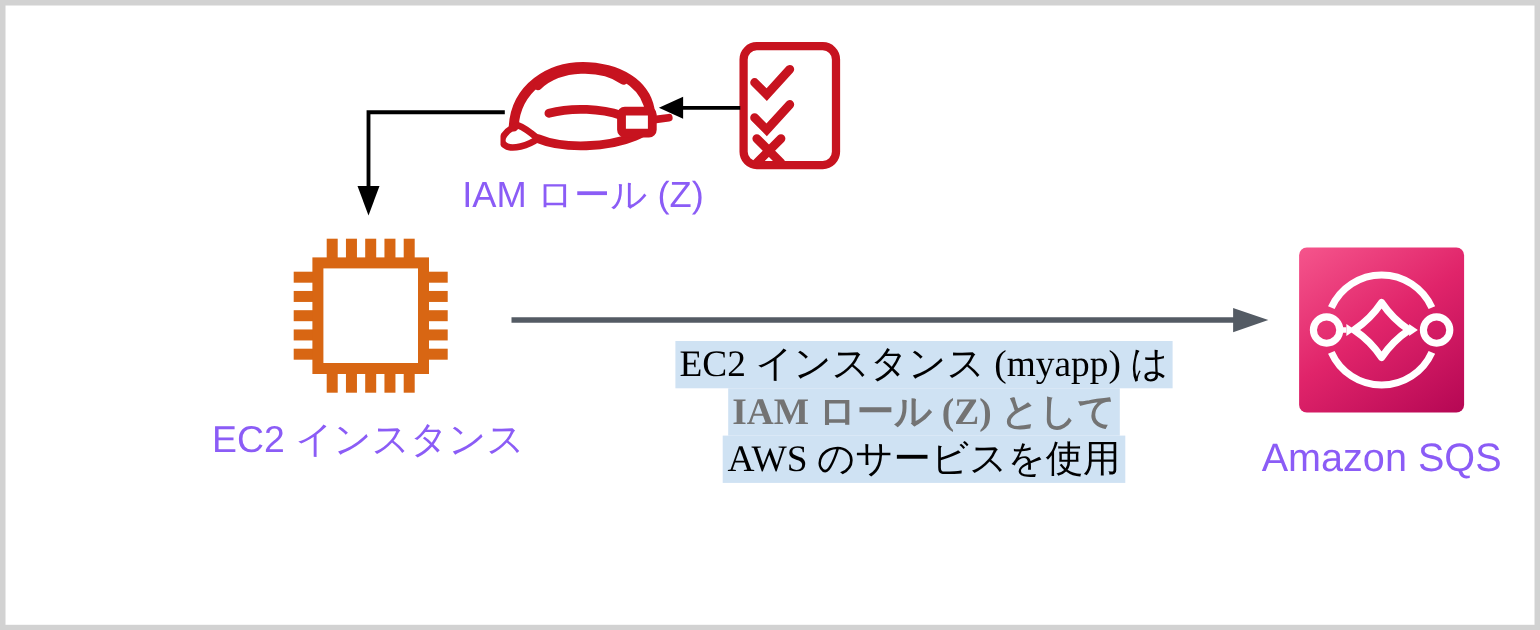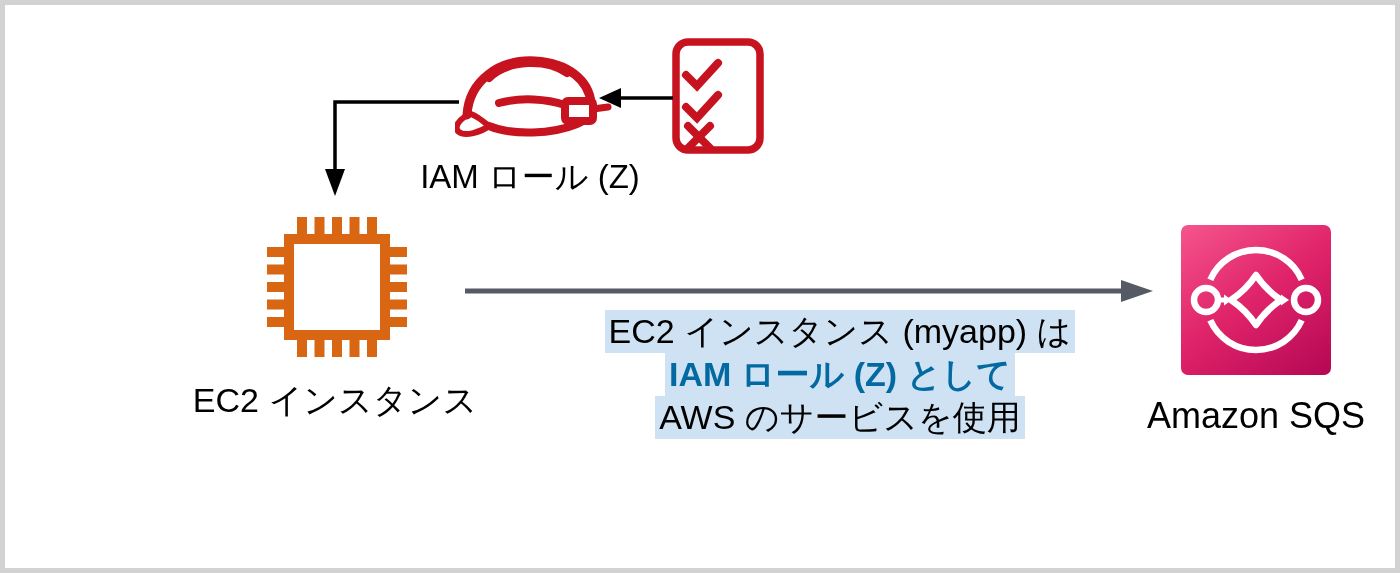--- a/index.html
+++ b/index.html
@@ -2,29 +2,29 @@
 <html><head>
 <meta charset="utf-8">
 <style>
   html,body{margin:0;padding:0;background:#fff;}
   .canvas{
     position:relative;width:1400px;height:573px;box-sizing:border-box;
     border:5px solid #d2d2d2;background:#ffffff;overflow:hidden;
     font-family:"Liberation Sans","DejaVu Sans",sans-serif;
   }
   .abs{position:absolute;}
-  .label{color:#000000;}
+  .label{color:#8b5cf6;}
   .center{text-align:center;}
   .iam-label{left:375px;top:152px;width:300px;font-size:33px;line-height:40px;}
   .ec2-block{left:40px;top:374px;width:580px;font-size:34px;line-height:42px;}
   .ec2-attach{font-size:37px;font-weight:700;margin-top:4px;letter-spacing:0.5px;}
   .msg-block{left:550px;top:305px;width:570px;font-size:34px;line-height:41px;color:#000;}
   .msg-line{margin:0;}
-  .hl{background:#cfe2f3;padding:1px 4px;display:inline-block;}
-  .hl-red{color:#0369a1;font-weight:700;}
+  .hl{background:#cfe2f3;padding:1px 4px;display:inline-block;font-family:Liberation Serif, serif;}
+  .hl-red{color:#737373;font-weight:700;}
   .sqs-icon{
     left:1176px;top:220px;width:150px;height:150px;border-radius:7px;
     background:linear-gradient(145deg,#f5558c 0%,#e0246a 48%,#b50754 100%);
   }
   .sqs-label{left:1101px;top:390px;width:300px;font-size:36px;line-height:42px;}
   svg{display:block;}
 </style>
 </head>
 <body>
 

